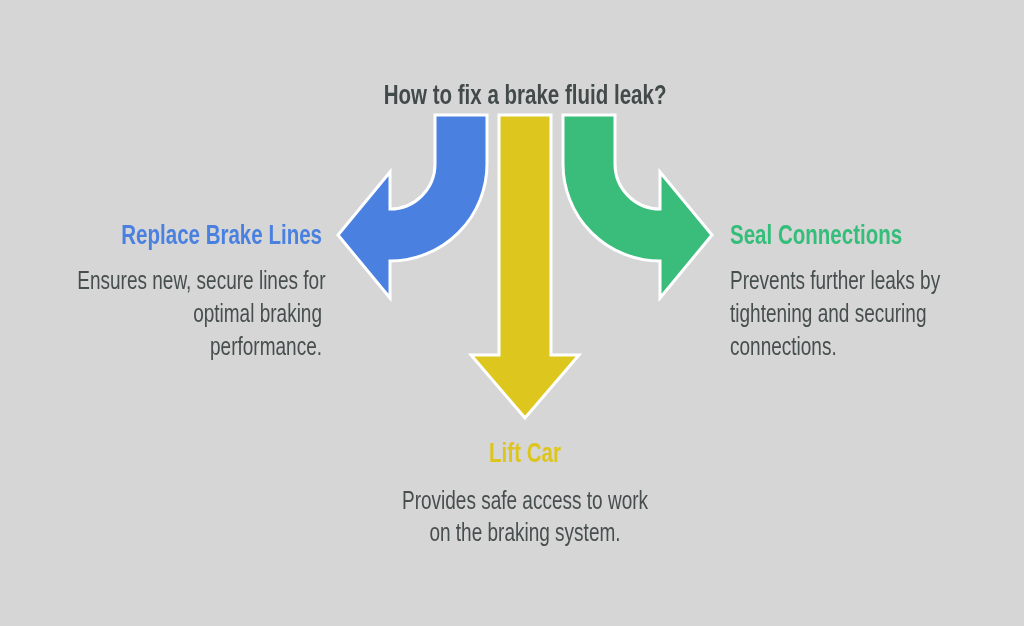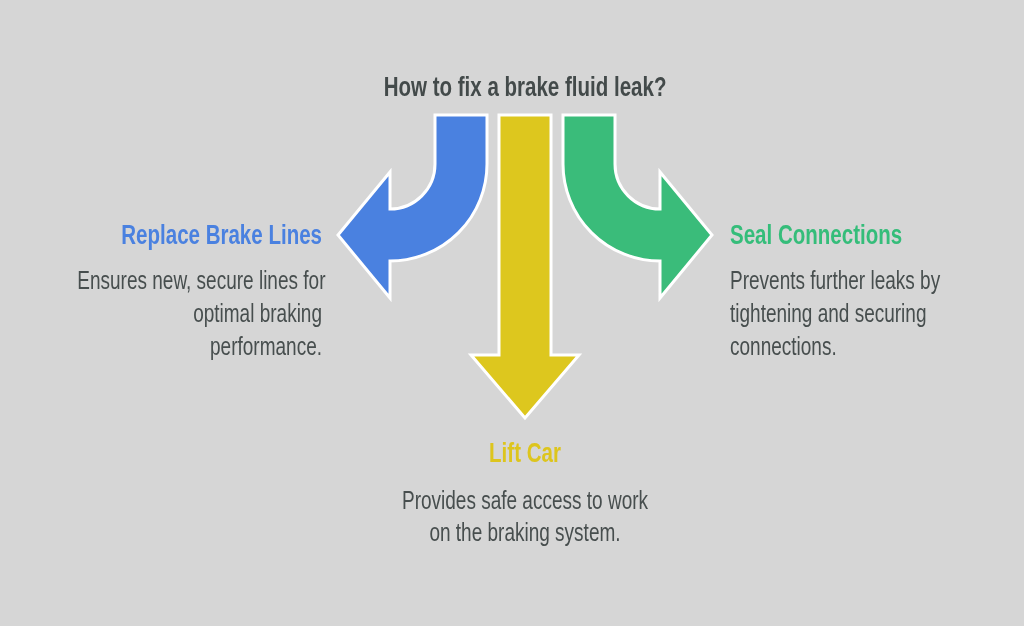--- a/index.html
+++ b/index.html
@@ -12,21 +12,21 @@
     width: 1024px;
     height: 626px;
     background: #d6d6d6;
     overflow: hidden;
   }
 
   
   .title-wrap {
     position: absolute;
     left: 212px;
-    top: 72px;
+    top: 80px;
     width: 626px;
     text-align: center;
   }
   .title-text {
     display: inline-block;
     font-size: 27px;
     font-weight: bold;
     color: #434a4a;
     transform: scaleX(0.76);
     transform-origin: center;

